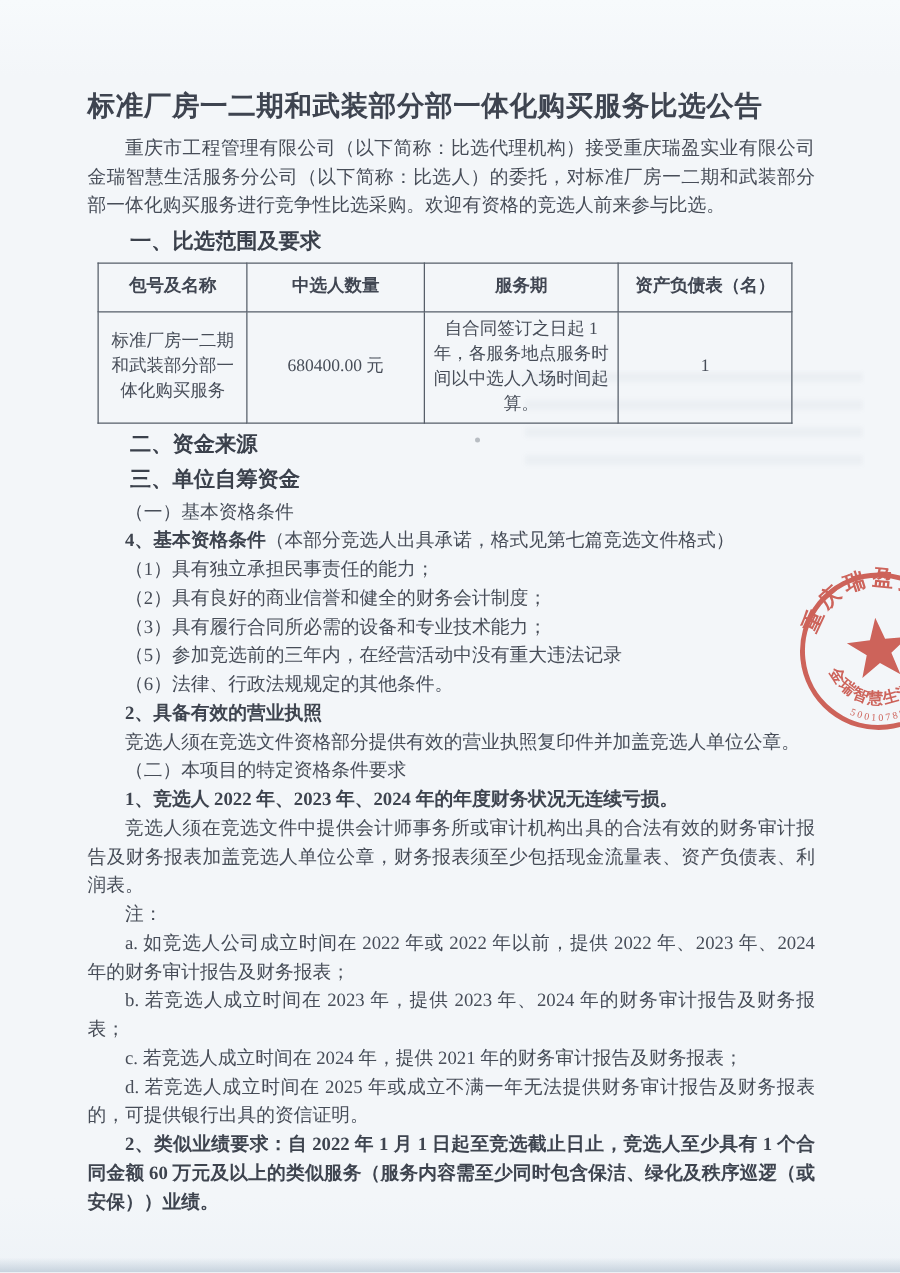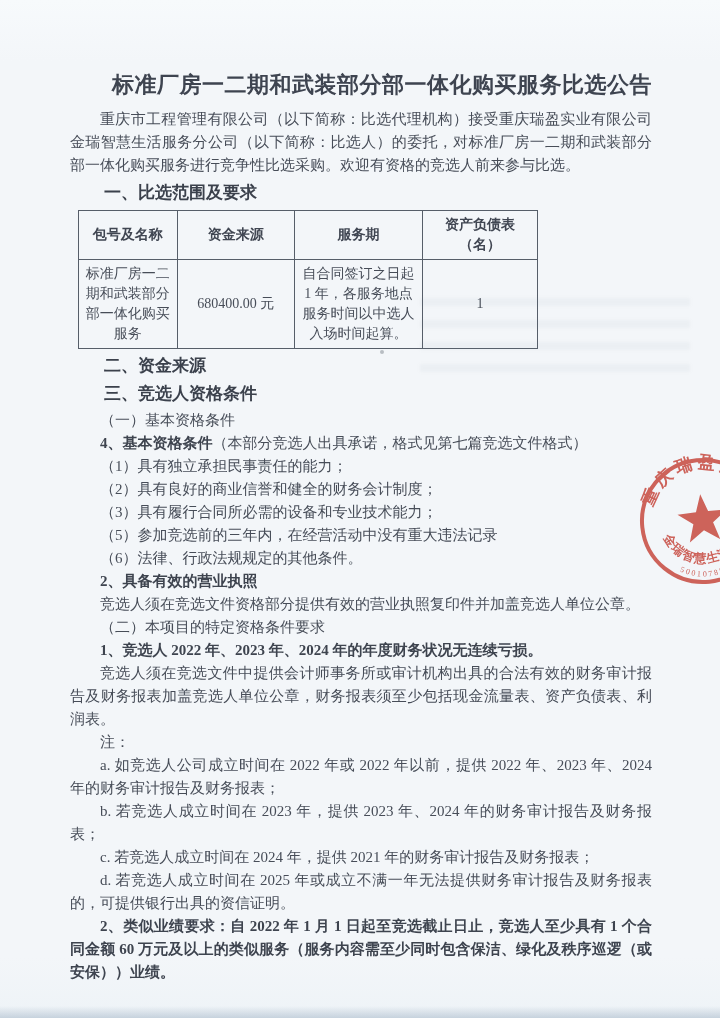--- a/index.html
+++ b/index.html
@@ -19,39 +19,39 @@
   .content{
     position:absolute;
     left:70px;top:70px;width:582px;
     font-size:15px;line-height:23px;
     text-align:justify;
   }
   .doc-title{
     margin:0 0 8px 0;
     font-size:22px;line-height:30px;
     font-weight:bold;
-    text-align:right;
+    text-align:left;
     color:#3e4450;
     letter-spacing:0.5px;
   }
   .para{margin:0;text-indent:2em;}
   .sec-heading{
     margin:3px 0 3px 0;
     padding-left:2em;
     font-size:17px;line-height:25px;
     font-weight:bold;color:#3b414c;
     text-indent:0;
   }
   .sub-heading{margin:0;padding-left:2em;text-indent:0;}
   .item{margin:0;padding-left:2em;text-indent:0;}
   .bold{font-weight:bold;color:#3e444f;}
   table.scope{
     border-collapse:collapse;
     margin:5px 0 4px 8px;
-    width:460px;
+    width:556px;
     font-size:14px;line-height:20px;
     color:#474d58;
     table-layout:fixed;
   }
   table.scope th,table.scope td{
     border:1.4px solid #565e69;
     text-align:center;vertical-align:middle;
     padding:4px 6px;
     font-weight:normal;
   }
@@ -102,38 +102,38 @@
     <table class="scope">
       <colgroup>
           <col class="c1">
           <col class="c2">
           <col class="c3">
           <col class="c4">
         </colgroup>
       <thead>
         <tr>
           <th>包号及名称</th>
-          <th>资金来源</th>
+          <th>中选人数量</th>
           <th>服务期</th>
           <th>资产负债表（名）</th>
         </tr>
       </thead>
       <tbody>
         <tr>
           <td>标准厂房一二期和武装部分部一体化购买服务</td>
           <td>680400.00 元</td>
           <td>自合同签订之日起 1 年，各服务地点服务时间以中选人入场时间起算。</td>
           <td>1</td>
         </tr>
       </tbody>
     </table>
 
     <h2 class="sec-heading">二、资金来源</h2>
 
-    <h2 class="sec-heading">三、竞选人资格条件</h2>
+    <h2 class="sec-heading">三、单位自筹资金</h2>
 
     <p class="sub-heading">（一）基本资格条件</p>
 
     <p class="item"><span class="bold">4、基本资格条件</span><span>（本部分竞选人出具承诺，格式见第七篇竞选文件格式）</span></p>
 
     <p class="item">（1）具有独立承担民事责任的能力；</p>
     <p class="item">（2）具有良好的商业信誉和健全的财务会计制度；</p>
     <p class="item">（3）具有履行合同所必需的设备和专业技术能力；</p>
     <p class="item">（5）参加竞选前的三年内，在经营活动中没有重大违法记录</p>
     <p class="item">（6）法律、行政法规规定的其他条件。</p>

